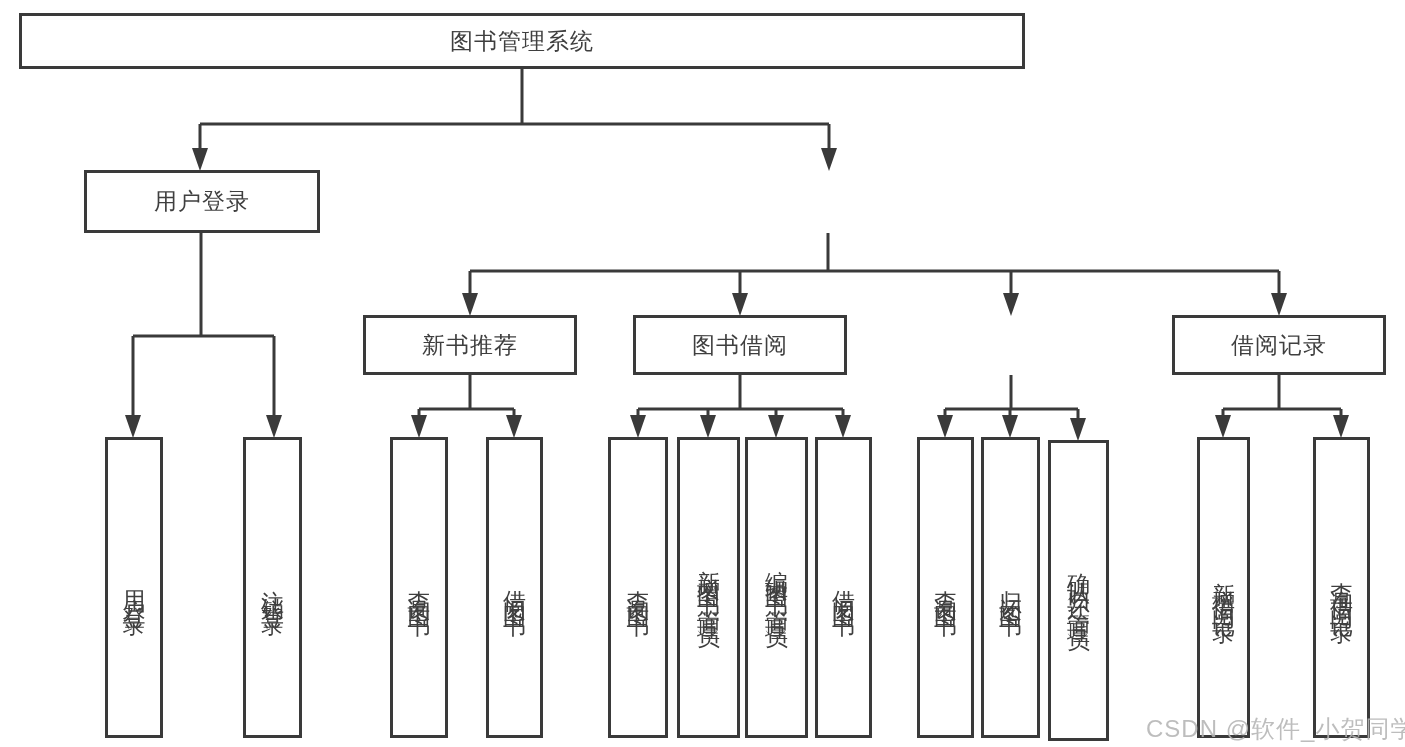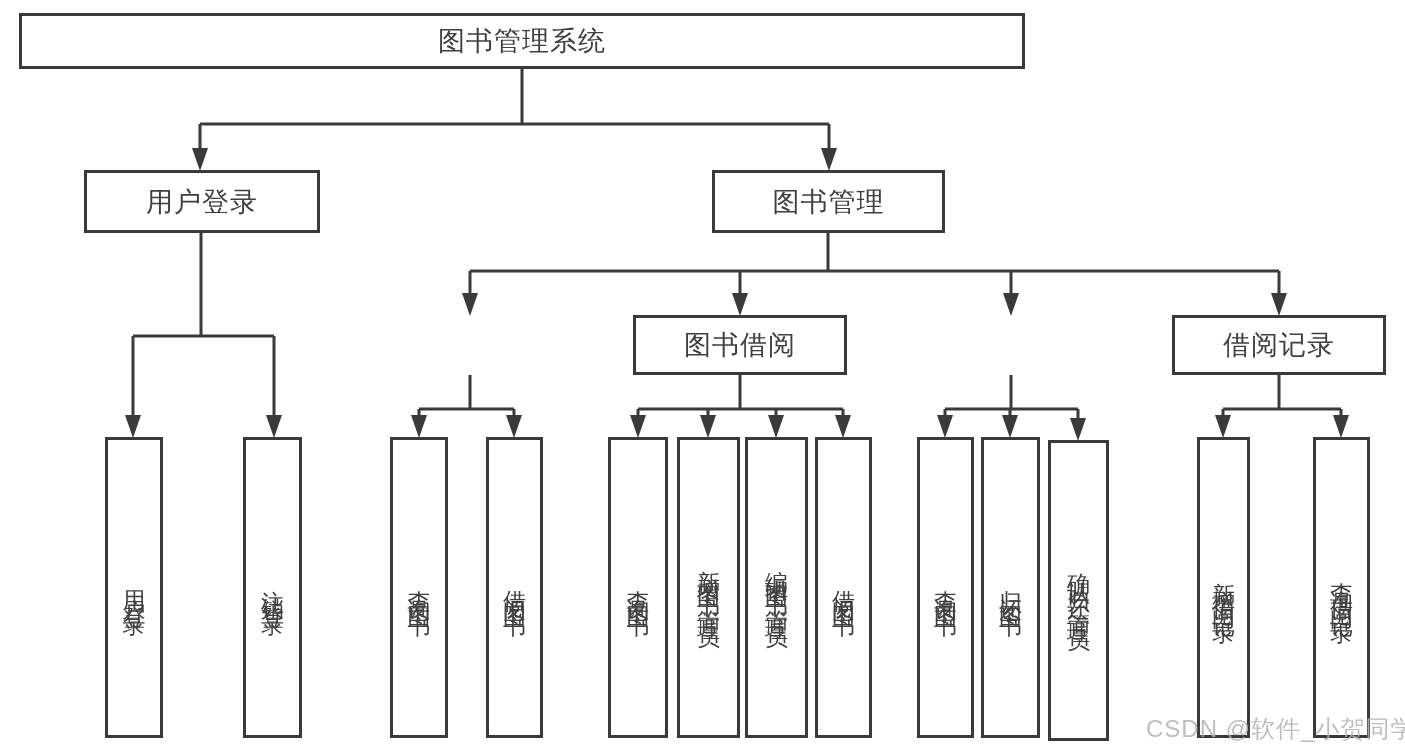--- a/index.html
+++ b/index.html
@@ -21,21 +21,21 @@
     position: absolute;
     box-sizing: border-box;
     border: 3px solid #3a3a3a;
     background: #ffffff;
     display: flex;
     align-items: center;
     justify-content: center;
     color: #3f3f3f;
     z-index: 2;
   }
-  .h-box { font-size: 27px; letter-spacing: 1px; white-space: nowrap; }
+  .h-box { font-size: 23px; letter-spacing: 1px; white-space: nowrap; }
   .v-box span {
     writing-mode: vertical-rl;
     text-orientation: mixed;
     font-size: 23px;
     line-height: 1;
     letter-spacing: 8px;
   }
   .watermark {
     position: absolute;
     left: 1146px;
@@ -98,24 +98,24 @@
     </g>
   </svg>
 
   <div class="box h-box" style="left:19px; top:13px; width:1006px; height:56px;">
     <span>图书管理系统</span>
   </div>
 
   <div class="box h-box" style="left:84px; top:170px; width:236px; height:63px;">
     <span>用户登录</span>
   </div>
-  <div class="box h-box" style="left:712px; top:170px; width:233px; height:63px;">
-    <span>图书管理</span>
+
+  <div class="box h-box" style="left:363px; top:315px; width:214px; height:60px;">
+    <span>新书推荐</span>
   </div>
-
   <div class="box h-box" style="left:633px; top:315px; width:214px; height:60px;">
     <span>图书借阅</span>
   </div>
   <div class="box h-box" style="left:1172px; top:315px; width:214px; height:60px;">
     <span>借阅记录</span>
   </div>
 
   <div class="box v-box" style="left:105px; top:437px; width:58px; height:301px;">
     <span>用户登录</span>
   </div>

